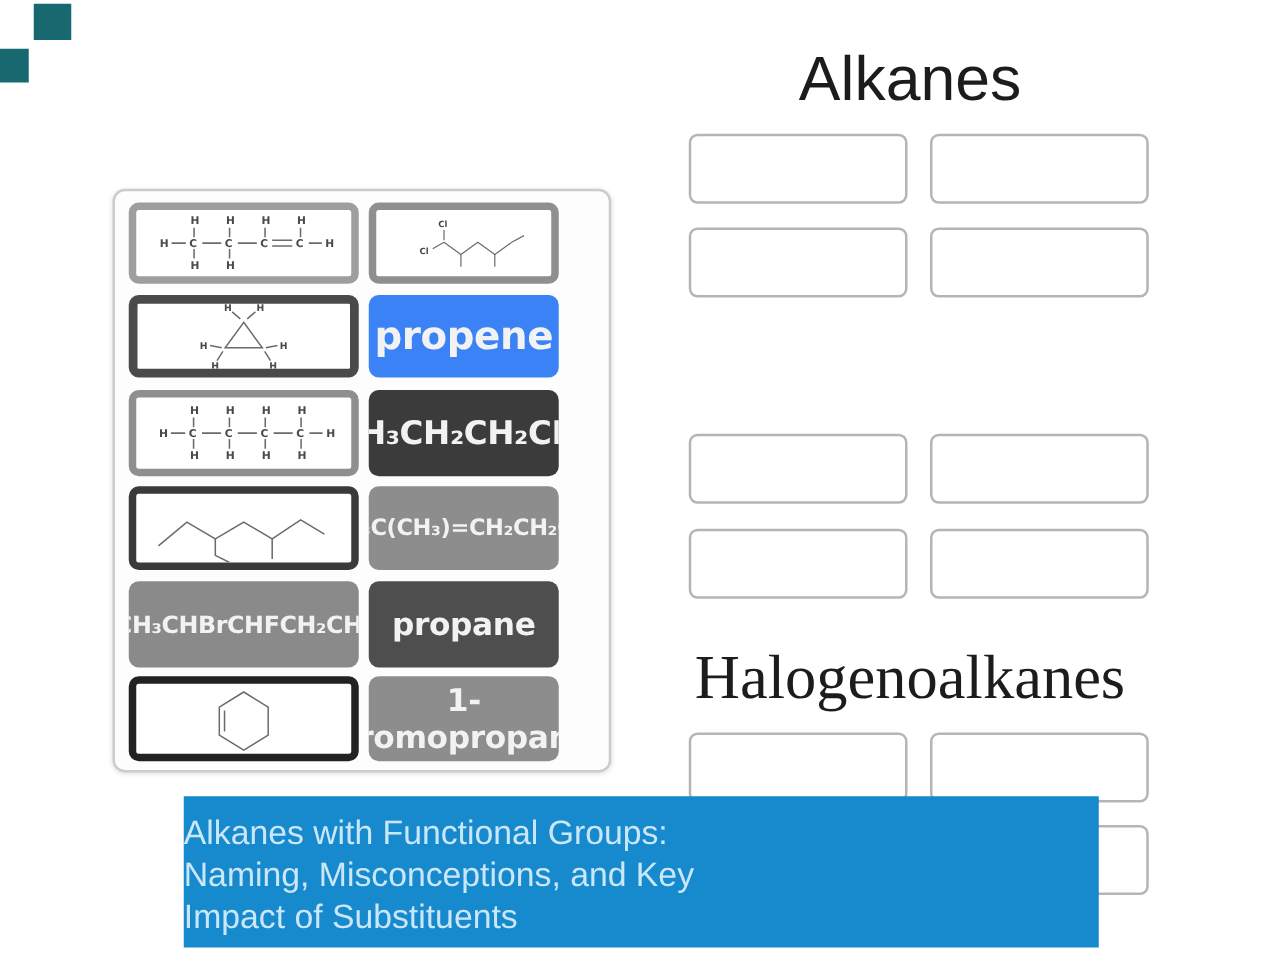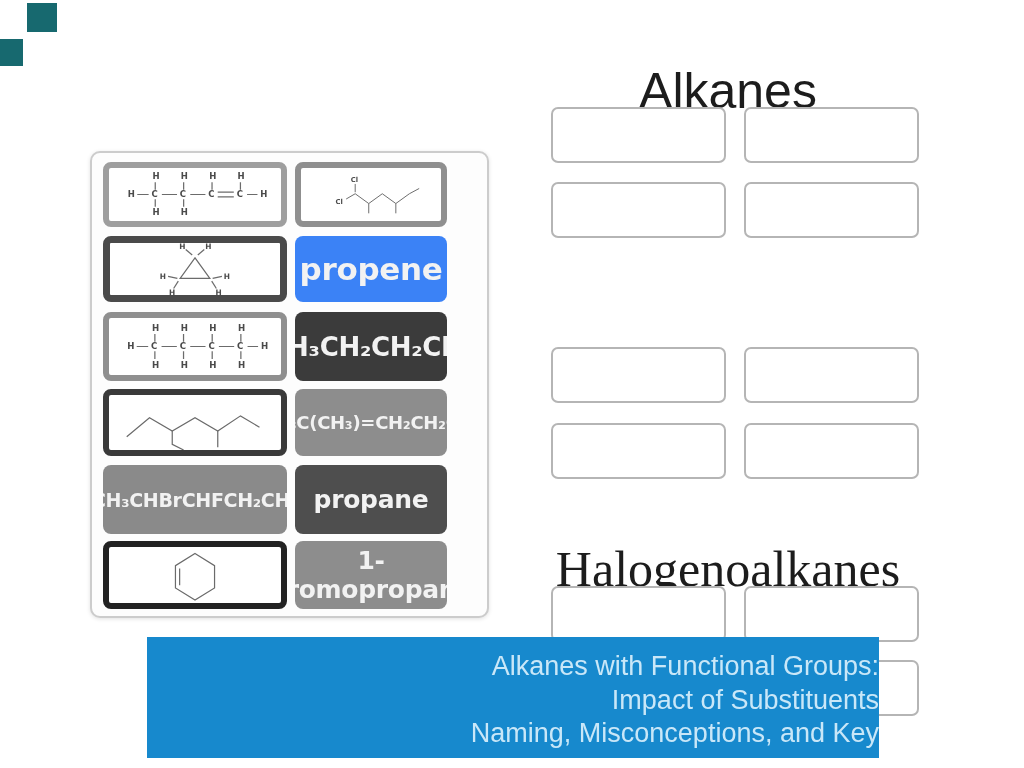--- a/index.html
+++ b/index.html
@@ -42,35 +42,35 @@
   .g1 { background:#3b82f6; font-size:31px; }   
   .g2 { background:#3b3b3b; font-size:26px; }   
   .g3 { background:#8d8d8d; font-size:18px; }   
   .g4 { background:#8a8a8a; font-size:19px; }   
   .g5 { background:#4e4e4e; font-size:25px; }   
   .g6 { background:#8d8d8d; font-size:25px; }   
 
   
   .cat-header {
     position:absolute; left:533px; width:390px; text-align:center;
-    font-size:50px; color:#1c1c1c; font-family:"Liberation Sans", sans-serif;margin-top:28px;
+    font-size:50px; color:#1c1c1c; font-family:"Liberation Sans", sans-serif;
   }
   .h-alkanes { top:34px; }
   .h-alkenes { top:266px; }
   .h-halo    { top:512px;font-family:Liberation Serif, serif; }
   .slot {
     position:absolute; width:175px; height:56px; background:#ffffff;
     border:2px solid #b5b5b5; border-radius:7px;
   }
   .colA { left:551px; } .colB { left:744px; }
 
   
   .banner {
     position:absolute; left:147px; top:637px; width:732px; height:121px;
-    z-index:5; text-align:right; padding-top:13px;
+    z-index:5; text-align:left; padding-top:13px;
   }
   .banner div {
     font-size:27px; line-height:33.5px; font-weight:300;
     font-family:"Liberation Sans", sans-serif;
   }
 
   
   .struct { stroke:#6b6b6b; stroke-width:1.3; fill:none; }
   .atom { font-size:9px; fill:#4a4a4a; font-family:"DejaVu Sans", sans-serif; font-weight:bold; }
 </style>
@@ -242,17 +242,17 @@
   <div class="slot colB" style="top:423px"></div>
 
   <div class="cat-header h-halo">Halogenoalkanes</div>
   <div class="slot colA" style="top:586px"></div>
   <div class="slot colB" style="top:586px"></div>
   <div class="slot colA" style="top:660px"></div>
   <div class="slot colB" style="top:660px"></div>
 
   <div class="banner" style="background:#1789cd; color:#c9e7f8">
     <div>Alkanes with Functional Groups:</div>
+    <div>Naming, Misconceptions, and Key</div>
     <div>Impact of Substituents</div>
-    <div>Naming, Misconceptions, and Key</div>
   </div>
 
 </div>
 
 </body></html>

